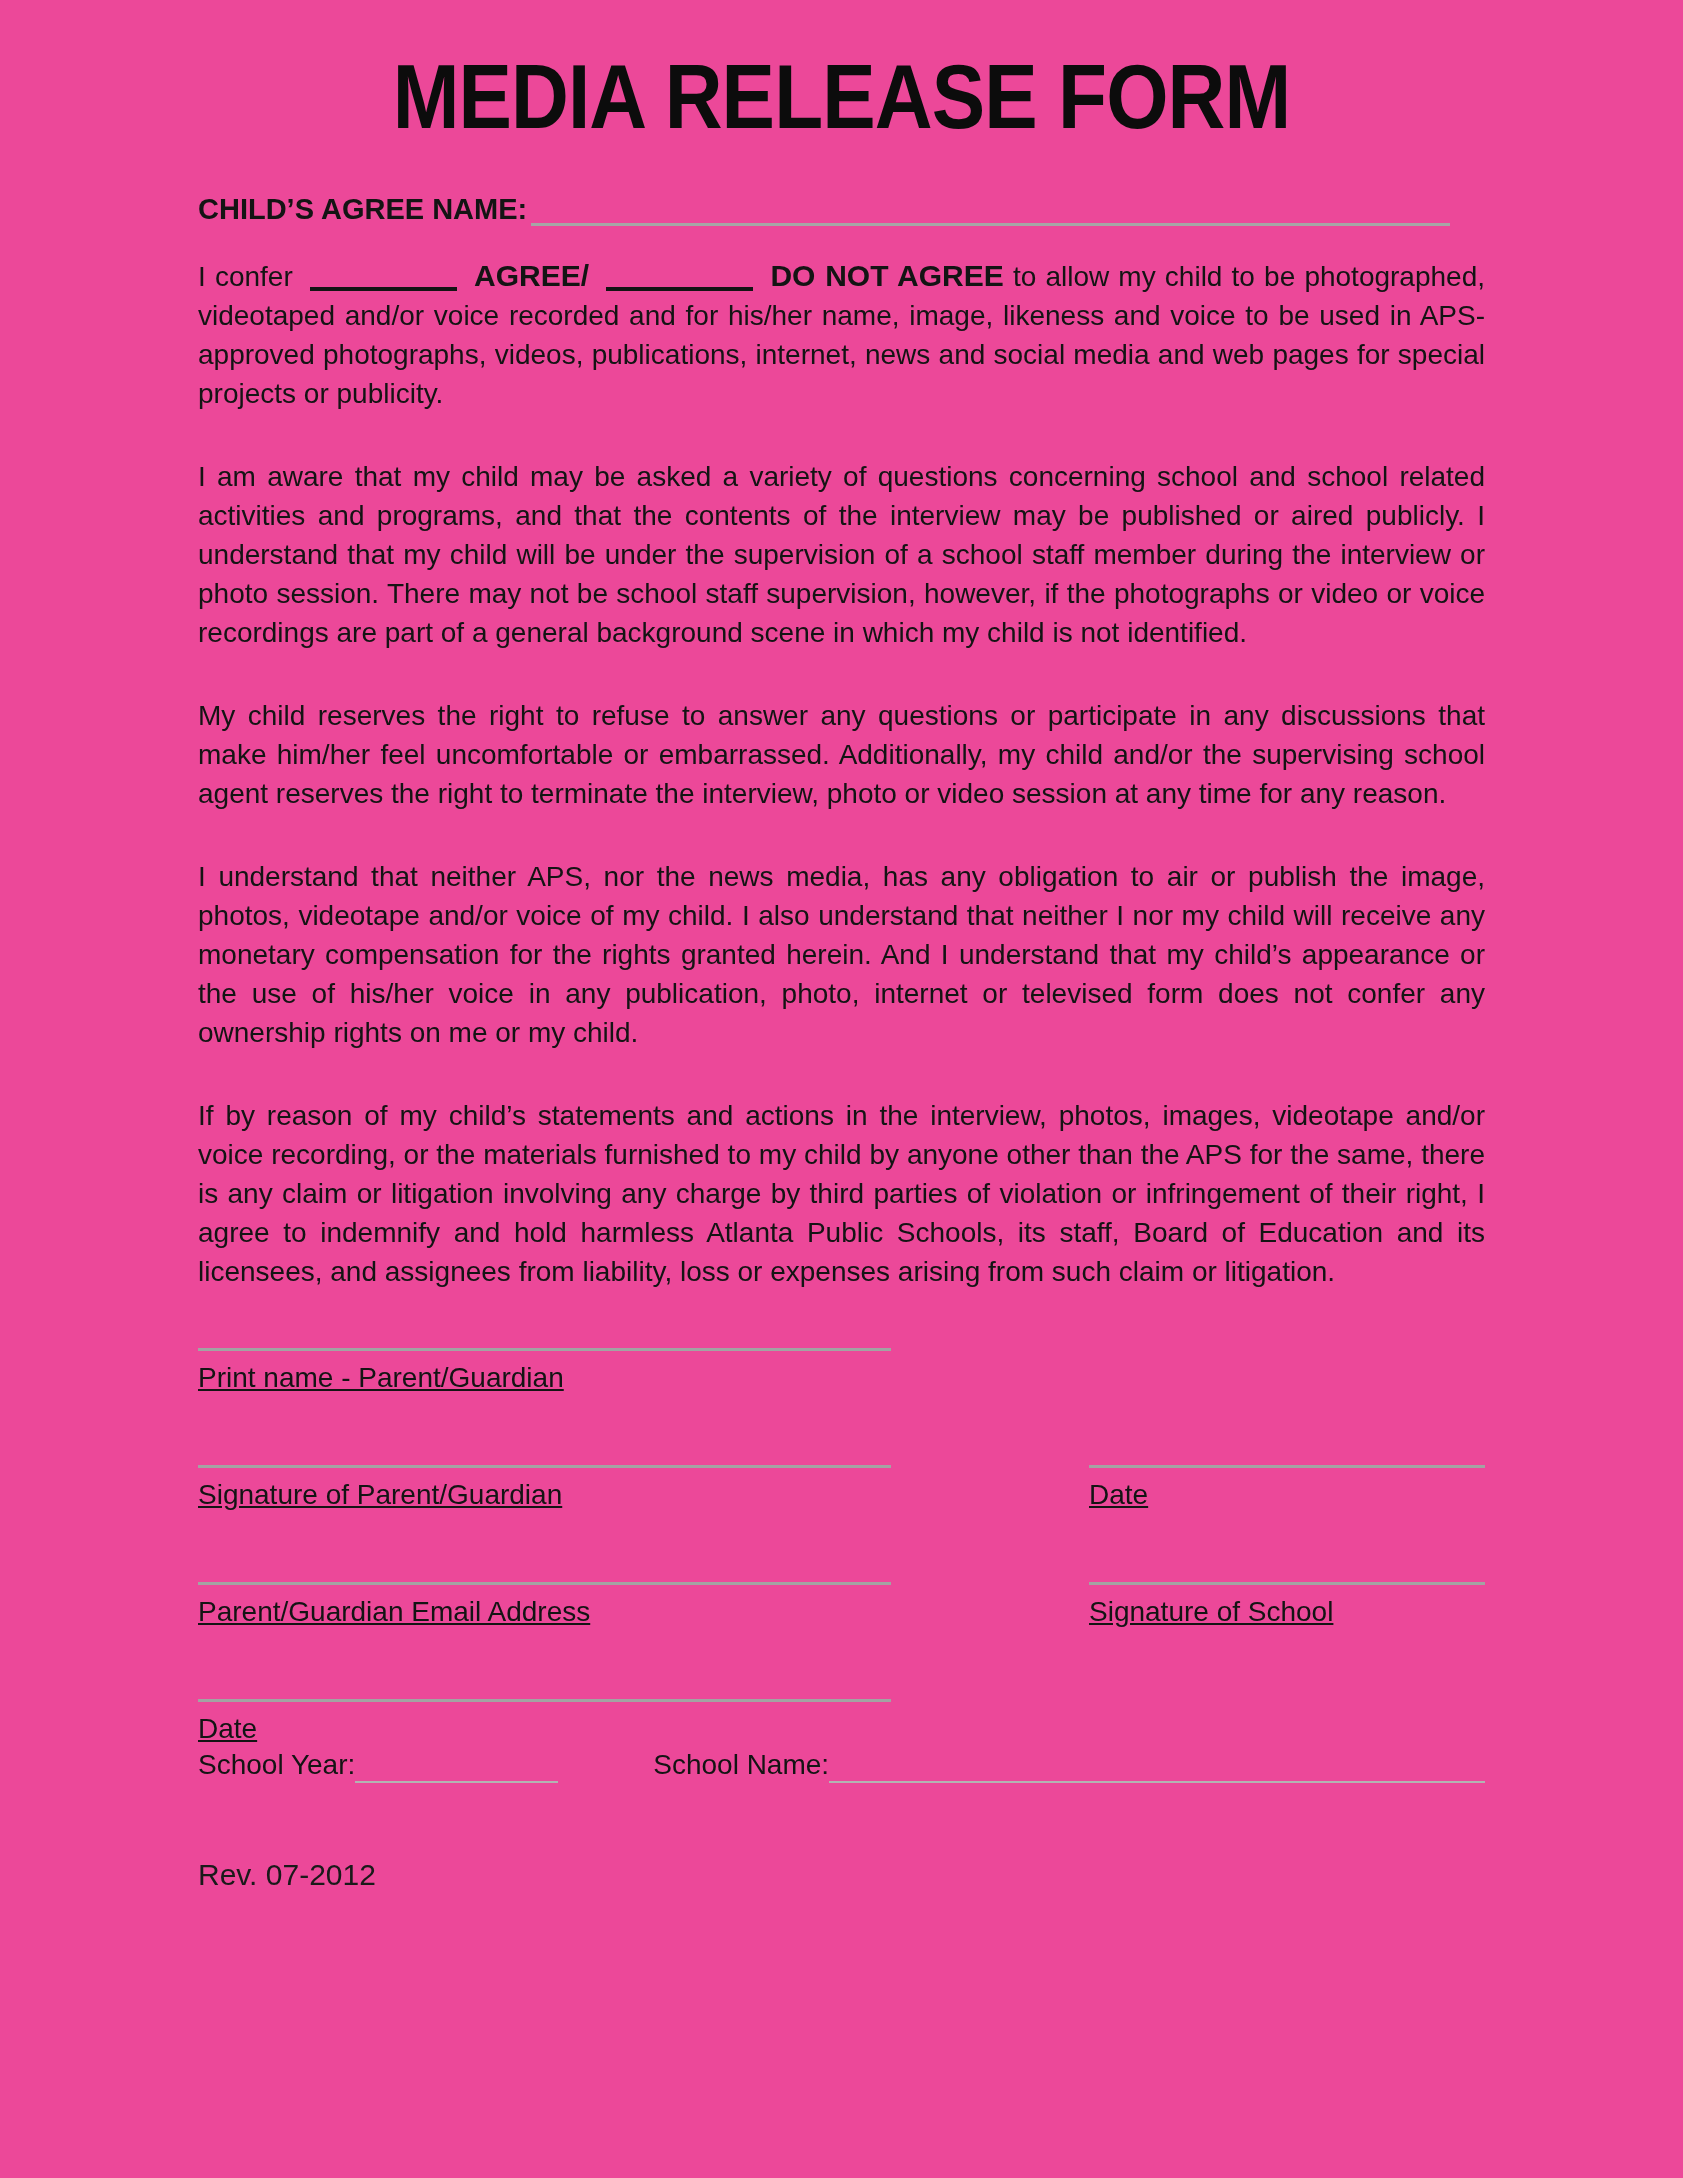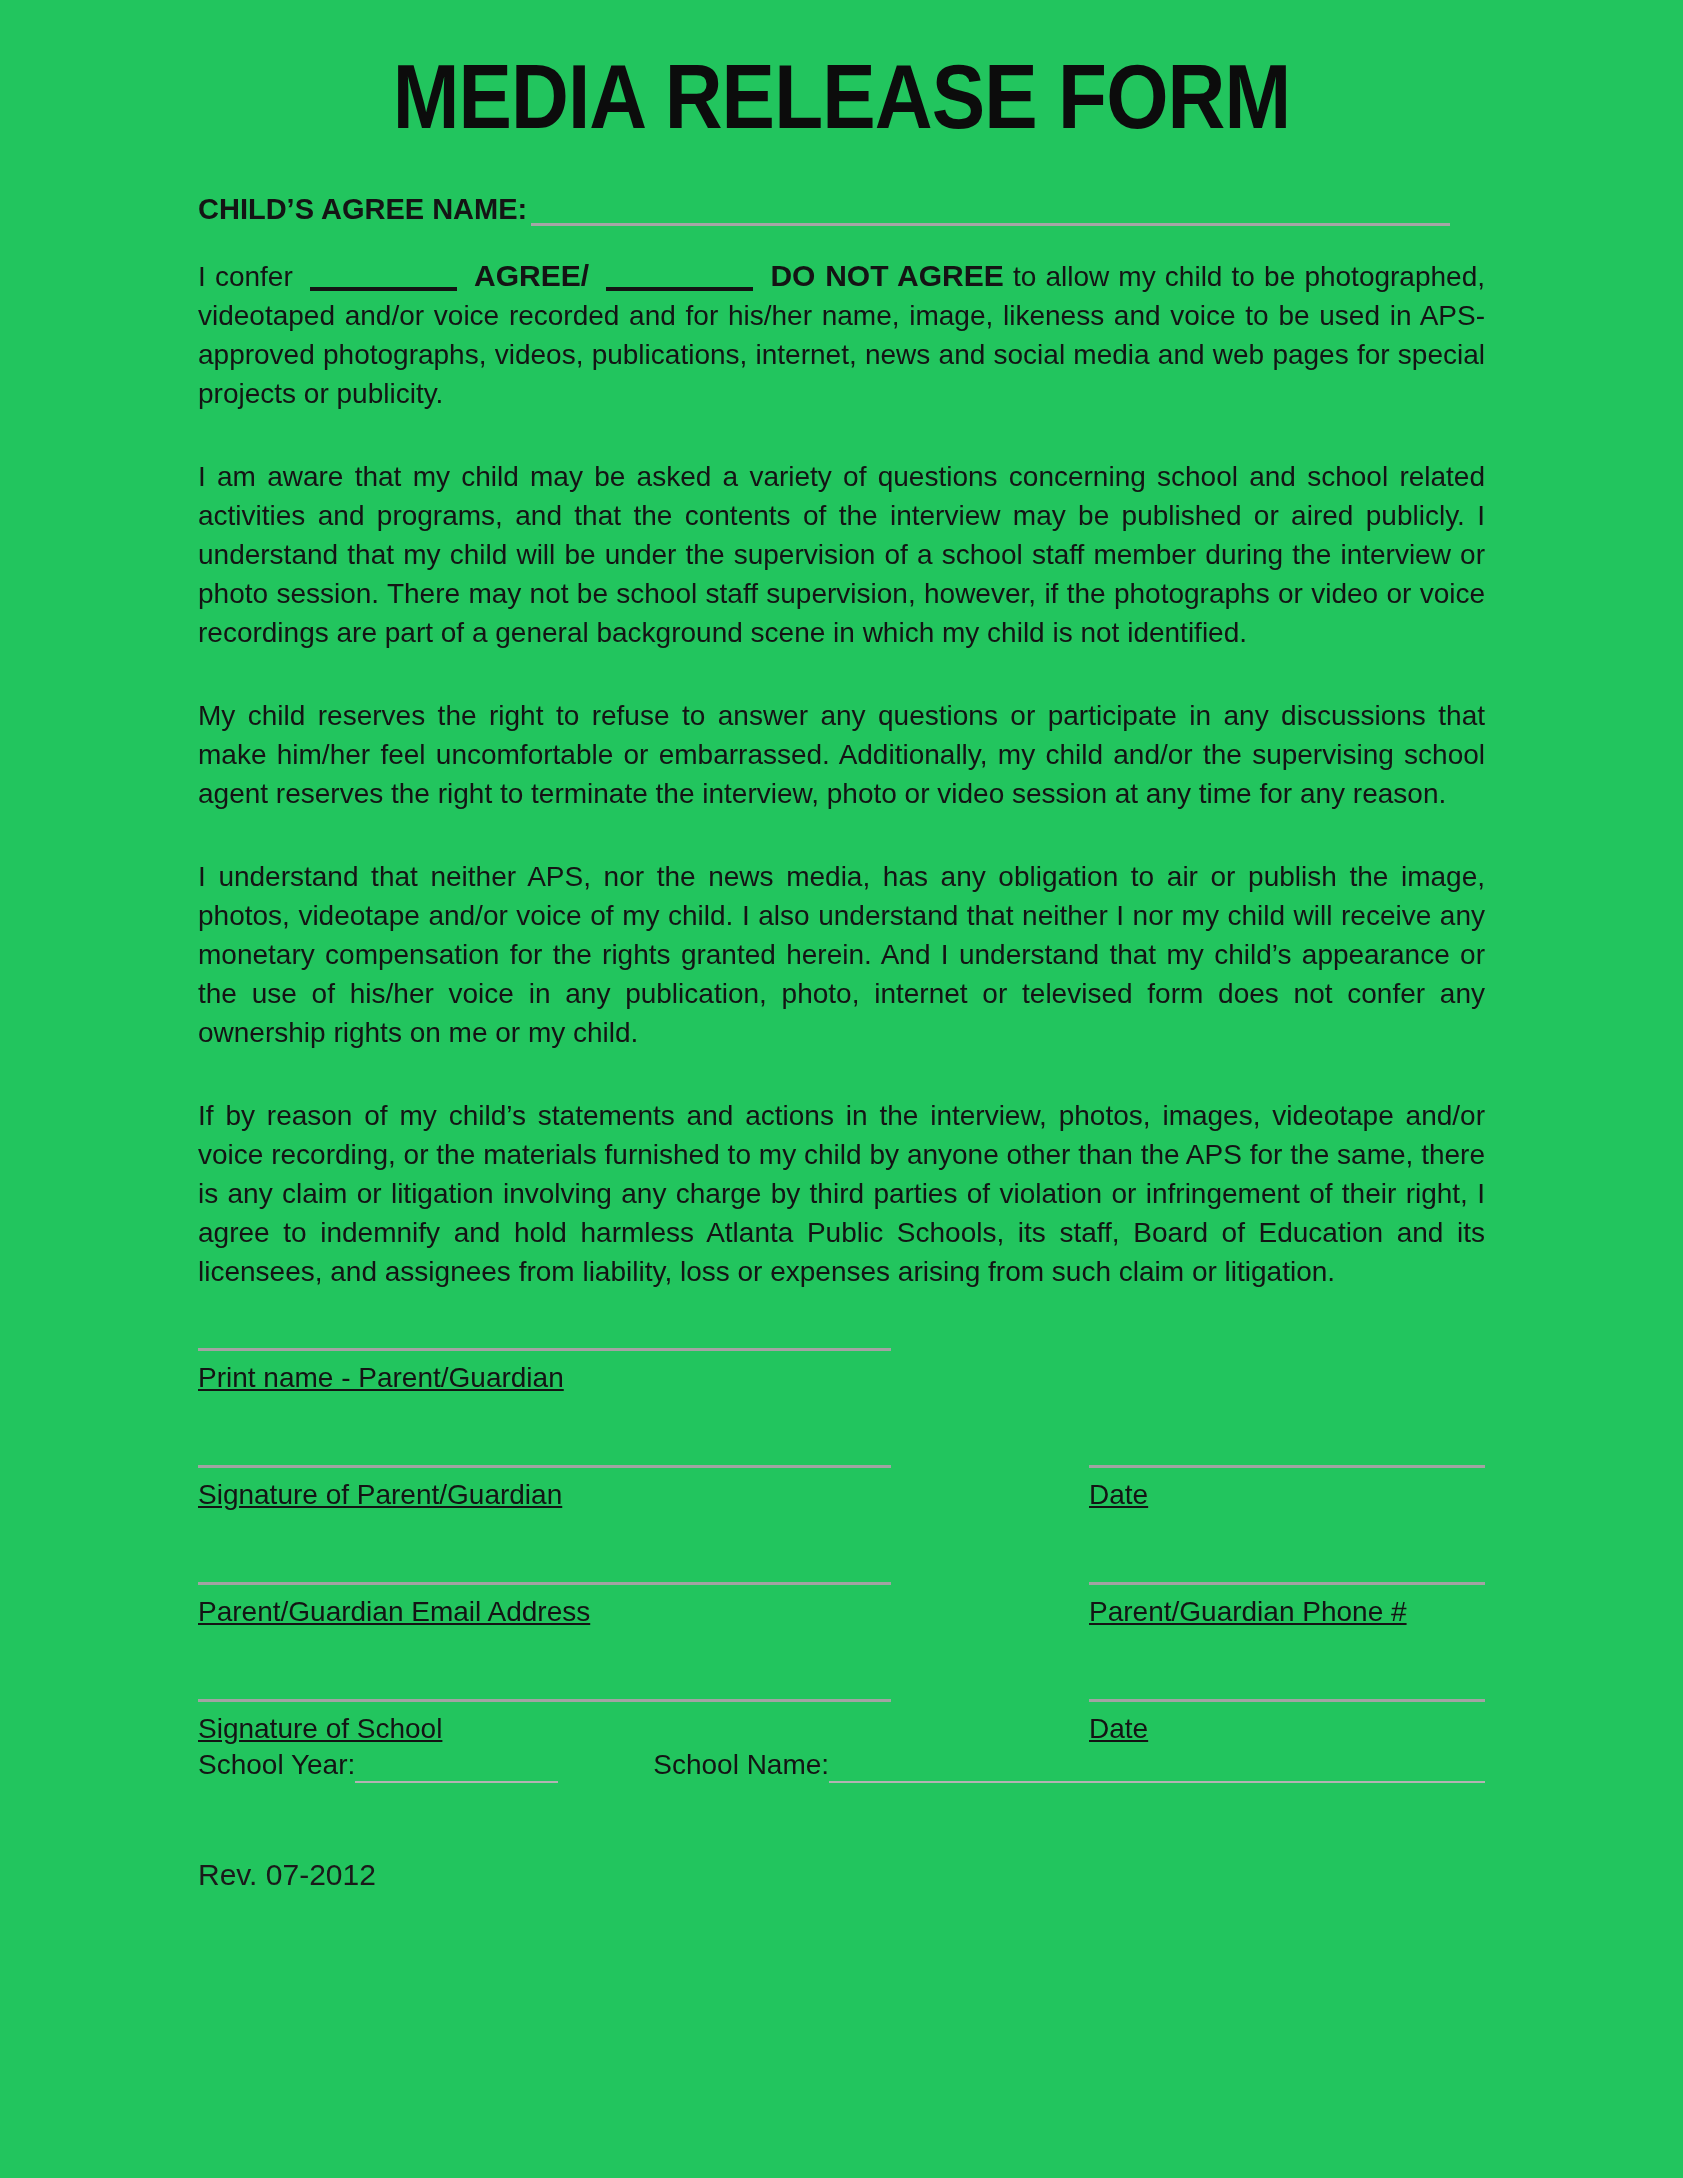--- a/index.html
+++ b/index.html
@@ -1,21 +1,21 @@
 <!DOCTYPE html>
 <html><head>
 <meta charset="utf-8">
 <style>
   html,body { margin:0; padding:0; background:#ffffff; }
   .page {
     position:relative;
     width:1683px; height:2178px;
     box-sizing:border-box;
     padding:42px 198px 0 198px;
-    background:#22c55e;
+    background:#ec4899;
     color:#141414;
     font-family:"Liberation Sans","DejaVu Sans",sans-serif;
     overflow:hidden;
   }
   .doc-title {
     margin:0;
     text-align:center;
     font-size:91px;
     font-weight:700;
     line-height:1.2;
@@ -109,24 +109,20 @@
     </div>
     <div class="sig-field">
       <div class="sig-line"></div>
       <div class="sig-label">Date</div>
     </div>
 
     <div class="sig-field">
       <div class="sig-line"></div>
       <div class="sig-label">Parent/Guardian Email Address</div>
     </div>
-    <div class="sig-field">
-      <div class="sig-line"></div>
-      <div class="sig-label">Parent/Guardian Phone #</div>
-    </div>
 
     <div class="sig-field">
       <div class="sig-line"></div>
       <div class="sig-label">Signature of School</div>
     </div>
     <div class="sig-field">
       <div class="sig-line"></div>
       <div class="sig-label">Date</div>
     </div>
 

